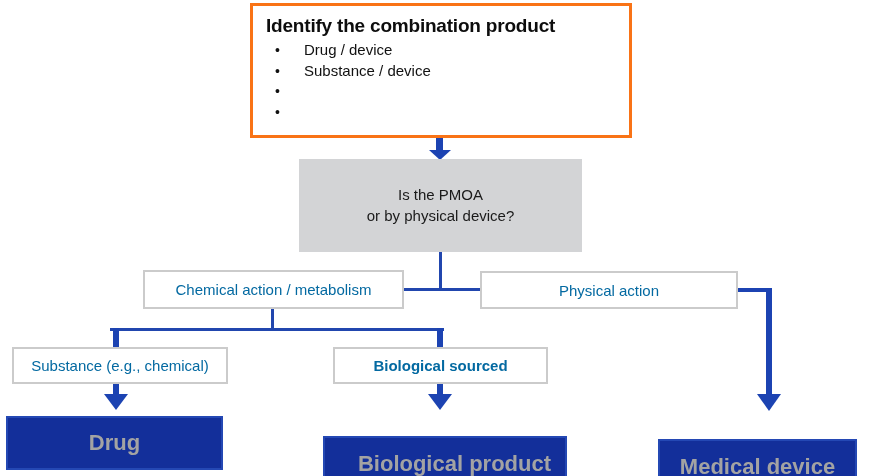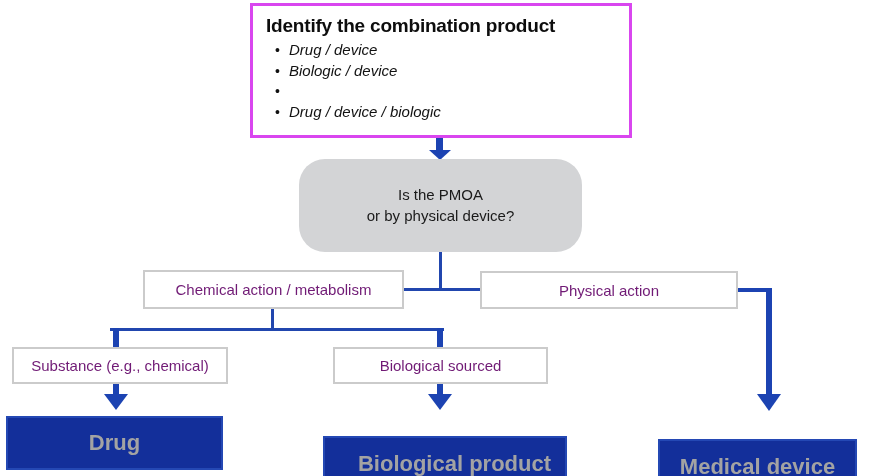--- a/index.html
+++ b/index.html
@@ -9,55 +9,54 @@
   #canvas {
     position:relative;
     width:881px; height:476px;
     background:#ffffff;
     overflow:hidden;
   }
 
   
   .top-box {
     position:absolute; left:250px; top:3px; width:382px; height:135px;
-    background:#ffffff; border:3px solid #d946ef;
+    background:#ffffff; border:3px solid #f97316;
     padding:9px 6px 0 13px; z-index:2;
   }
   .top-box .title {
     font-size:19px; font-weight:bold; color:#0d0d0d; letter-spacing:-0.2px;
     margin-bottom:3px; white-space:nowrap;
   }
   .top-box ul { list-style:none; }
   .top-box li {
     display:flex; align-items:baseline;
     font-size:15px; color:#111; line-height:20.5px; white-space:nowrap;
   }
   .top-box li .dot { width:14px; margin-left:9px; font-size:14px; }
-  .top-box li .li-text { margin-left:0;font-style:italic; }
+  .top-box li .li-text { margin-left:15px; }
 
   
   .question-box {
     position:absolute; left:299px; top:159px; width:283px; height:93px;
     background:#D3D4D6;
     display:flex; flex-direction:column; justify-content:center; align-items:center;
     font-size:15px; line-height:20.5px; color:#1a1a1a; text-align:center;
     z-index:2;
-    border-radius:26px;
   }
 
   
   .label-box {
     position:absolute; background:#ffffff; border:2px solid #CBCBCB;
     display:flex; justify-content:center; align-items:center;
-    font-size:15px; color:#701a75; white-space:nowrap; z-index:2;
+    font-size:15px; color:#0369a1; white-space:nowrap; z-index:2;
   }
   .chemical-box  { left:143px; top:270px; width:261px; height:39px; }
   .physical-box  { left:480px; top:271px; width:258px; height:38px; }
   .substance-box { left:12px;   top:347px; width:216px; height:37px; }
-  .bio-sourced-box { left:333px; top:347px; width:215px; height:37px; }
+  .bio-sourced-box { left:333px; top:347px; width:215px; height:37px;font-weight:bold; }
 
   
   .outcome-box {
     position:absolute; background:#132F9A; border:2px solid #2448B4;
     display:flex; justify-content:center; align-items:center;
     font-size:22px; font-weight:bold; color:#a3a3a3; white-space:nowrap; z-index:2;
   }
   .drug-box        { left:6px;   top:416px; width:217px; height:54px; }
   .bio-product-box { left:323px; top:436px; width:244px; height:56px;padding-left:19px; }
   .med-device-box  { left:658px; top:439px; width:199px; height:56px; }
@@ -107,28 +106,27 @@
 
   <div class="top-box">
     <div class="title">Identify the combination product</div>
     <ul>
       <li>
         <span class="dot">•</span>
         <span class="li-text">Drug / device</span>
       </li>
       <li>
         <span class="dot">•</span>
-        <span class="li-text">Biologic / device</span>
+        <span class="li-text">Substance / device</span>
       </li>
       <li>
         <span class="dot">•</span>
       </li>
       <li>
         <span class="dot">•</span>
-        <span class="li-text">Drug / device / biologic</span>
       </li>
     </ul>
   </div>
 
   <div class="question-box">
     <div>Is the PMOA</div>
     <div>or by physical device?</div>
   </div>
 
   <div class="label-box chemical-box">

